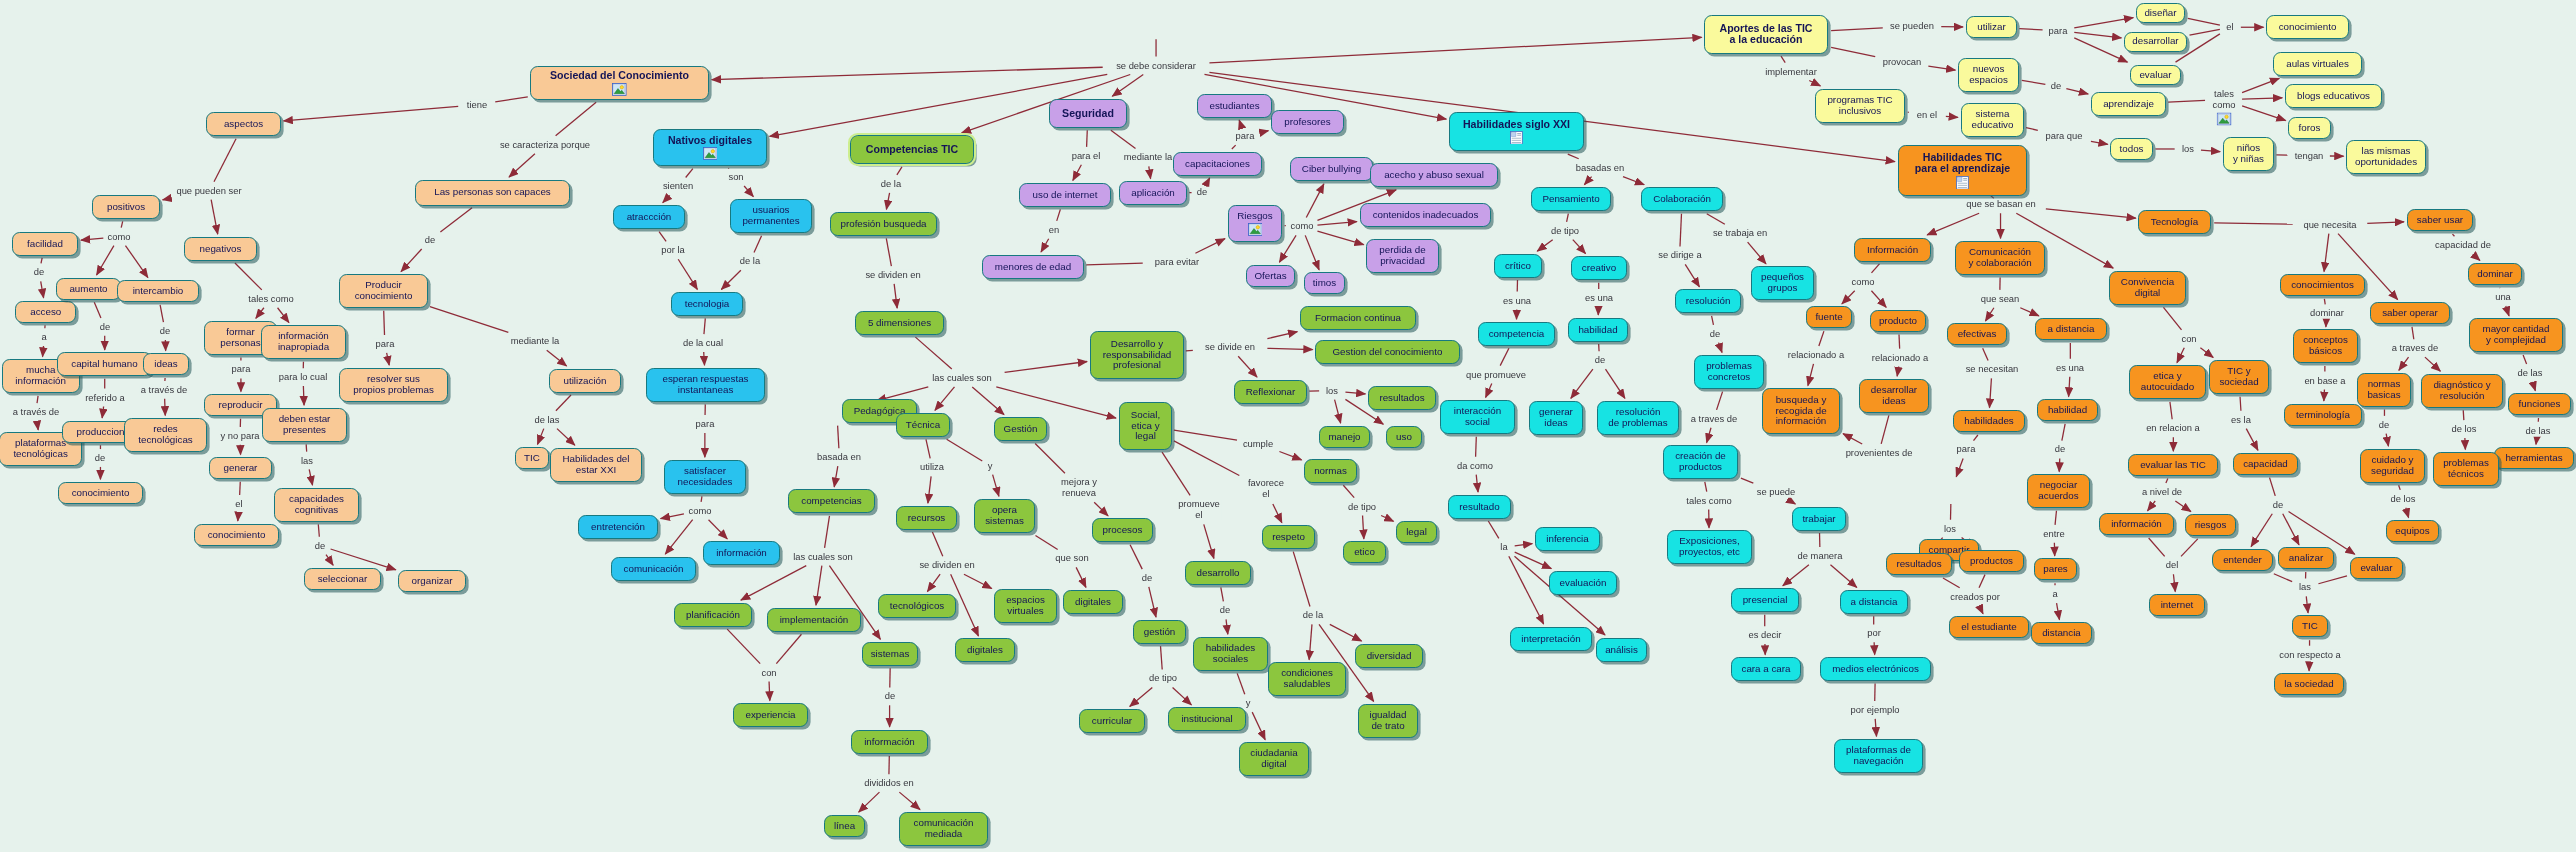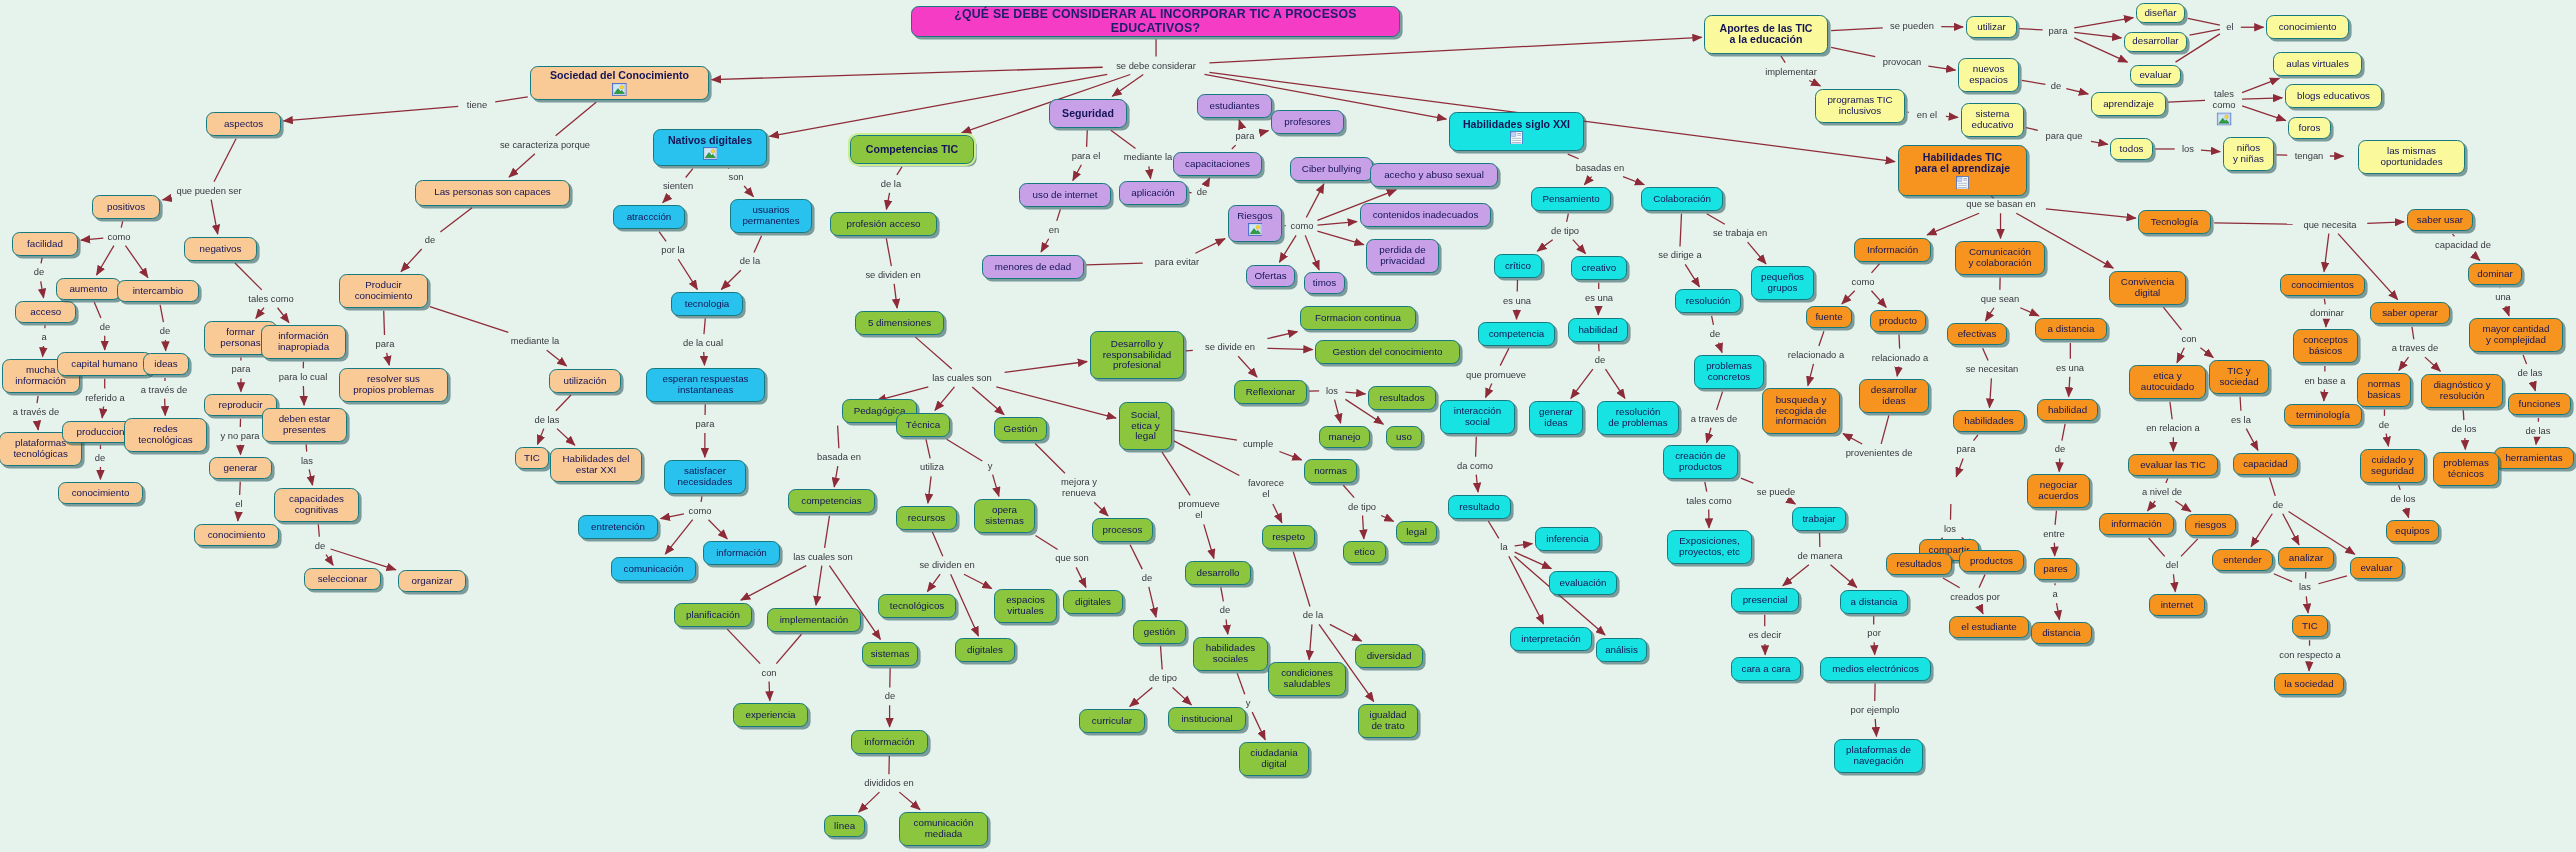--- a/index.html
+++ b/index.html
@@ -345,21 +345,20 @@
       <line x1="2833.3414634146343" y1="384" x2="2835.4634146341464" y2="398.5" stroke="#8e2b38" stroke-width="1.5"></line>
       <line x1="2829.285714285714" y1="419.5" x2="2817.8979591836733" y2="435" stroke="#8e2b38" stroke-width="1.5" marker-end="url(#arw)"></line>
       <line x1="2848.55" y1="419.5" x2="2866.7" y2="436" stroke="#8e2b38" stroke-width="1.5" marker-end="url(#arw)"></line>
       <line x1="2801" y1="481" x2="2801" y2="488.5" stroke="#8e2b38" stroke-width="1.5"></line>
       <line x1="2802.96875" y1="509.5" x2="2805.6875" y2="524" stroke="#8e2b38" stroke-width="1.5" marker-end="url(#arw)"></line>
       <line x1="2817.6666666666665" y1="570" x2="2819.5" y2="575.5" stroke="#8e2b38" stroke-width="1.5"></line>
       <line x1="2826.0394736842104" y1="596.5" x2="2829.3684210526317" y2="608" stroke="#8e2b38" stroke-width="1.5" marker-end="url(#arw)"></line>
       <line x1="2893.5333333333333" y1="482" x2="2894.3" y2="493.5" stroke="#8e2b38" stroke-width="1.5"></line>
       <line x1="2895.446808510638" y1="514.5" x2="2896.021276595745" y2="528" stroke="#8e2b38" stroke-width="1.5" marker-end="url(#arw)"></line>
     </svg>
-    <div class="node mg bold" style="left: 911px; top: 6px; width: 489px; height: 31px;"><span>¿QUÉ SE DEBE CONSIDERAR AL INCORPORAR TIC A PROCESOS EDUCATIVOS?</span></div>
     <div class="lbl" style="left: 1156px; top: 66px;">se debe considerar</div>
     <div class="node pe bold" style="left: 530px; top: 66px; width: 179px; height: 34px;"><span>Sociedad del Conocimiento</span><span class="icon"><svg width="14.5" height="12.8" viewBox="0 0 17 15">
           <rect x="0.5" y="0.5" width="16" height="14" fill="#f4f8ff" stroke="#3a62c8"></rect>
           <rect x="2" y="2" width="13" height="11" fill="#cde6f8" stroke="#9ab4c8" stroke-width="0.5"></rect>
           <circle cx="11.5" cy="5" r="2" fill="#ffd92b" stroke="#d8a400" stroke-width="0.6"></circle>
           <path d="M2.5 12.5 L7 6.5 L10 10 L11.5 8.5 L14.5 12.5 Z" fill="#2f9e3f" stroke="#1c6e2a" stroke-width="0.5"></path>
         </svg></span></div>
     <div class="lbl" style="left: 477px; top: 105px;">tiene</div>
     <div class="node pe" style="left: 206px; top: 112px; width: 75px; height: 24px;"><span>aspectos</span></div>
     <div class="lbl" style="left: 545px; top: 145px;">se caracteriza porque</div>
@@ -441,21 +440,21 @@
 instantaneas</span></div>
     <div class="lbl" style="left: 705px; top: 424px;">para</div>
     <div class="node bl" style="left: 664px; top: 460px; width: 82px; height: 34px;"><span>satisfacer
 necesidades</span></div>
     <div class="lbl" style="left: 700px; top: 511px;">como</div>
     <div class="node bl" style="left: 578px; top: 515px; width: 80px; height: 24px;"><span>entretención</span></div>
     <div class="node bl" style="left: 611px; top: 557px; width: 85px; height: 24px;"><span>comunicación</span></div>
     <div class="node bl" style="left: 703px; top: 541px; width: 77px; height: 24px;"><span>información</span></div>
     <div class="node gr glow bold" style="left: 850px; top: 135px; width: 124px; height: 29px;"><span>Competencias TIC</span></div>
     <div class="lbl" style="left: 891px; top: 184px;">de la</div>
-    <div class="node gr" style="left: 830px; top: 212px; width: 107px; height: 24px;"><span>profesión acceso</span></div>
+    <div class="node gr" style="left: 830px; top: 212px; width: 107px; height: 24px;"><span>profesión busqueda</span></div>
     <div class="lbl" style="left: 893px; top: 275px;">se dividen en</div>
     <div class="node gr" style="left: 855px; top: 311px; width: 89px; height: 24px;"><span>5 dimensiones</span></div>
     <div class="lbl" style="left: 962px; top: 378px;">las cuales son</div>
     <div class="node gr" style="left: 799px; top: 399px; width: 75px; height: 24px; margin-left: 43px;"><span>Pedagógica</span></div>
     <div class="node gr" style="left: 896px; top: 413px; width: 54px; height: 24px;"><span>Técnica</span></div>
     <div class="node gr" style="left: 994px; top: 417px; width: 53px; height: 24px;"><span>Gestión</span></div>
     <div class="node gr" style="left: 1119px; top: 402px; width: 53px; height: 48px;"><span>Social,
 etica y
 legal</span></div>
     <div class="node gr" style="left: 1090px; top: 331px; width: 94px; height: 48px;"><span>Desarrollo y
@@ -644,21 +643,21 @@
 inclusivos</span></div>
     <div class="lbl" style="left: 1927px; top: 115px;">en el</div>
     <div class="node ye" style="left: 1961px; top: 103px; width: 63px; height: 34px;"><span>sistema
 educativo</span></div>
     <div class="lbl" style="left: 2064px; top: 136px;">para que</div>
     <div class="node ye" style="left: 2110px; top: 138px; width: 43px; height: 22px;"><span>todos</span></div>
     <div class="lbl" style="left: 2188px; top: 149px;">los</div>
     <div class="node ye" style="left: 2223px; top: 137px; width: 51px; height: 34px;"><span>niños
 y niñas</span></div>
     <div class="lbl" style="left: 2309px; top: 156px;">tengan</div>
-    <div class="node ye" style="left: 2346px; top: 140px; width: 107px; height: 34px; margin-left: 12px;"><span>las mismas
+    <div class="node ye" style="left: 2346px; top: 140px; width: 80px; height: 34px;"><span>las mismas
 oportunidades</span></div>
     <div class="node or bold" style="left: 1898px; top: 145px; width: 129px; height: 51px;"><span>Habilidades TIC
 para el aprendizaje</span><span class="icon"><svg width="12.8" height="13.6" viewBox="0 0 15 16">
           <rect x="0.5" y="0.5" width="14" height="15" fill="#ffffff" stroke="#4a6fc0"></rect>
           <rect x="2" y="2" width="5" height="4.5" fill="#bcd2ee" stroke="#7a95c8" stroke-width="0.5"></rect>
           <line x1="8.5" y1="3" x2="13" y2="3" stroke="#8aa0b8" stroke-width="1"></line>
           <line x1="8.5" y1="5" x2="13" y2="5" stroke="#8aa0b8" stroke-width="1"></line>
           <line x1="2" y1="8.5" x2="13" y2="8.5" stroke="#9ab0c4" stroke-width="1"></line>
           <line x1="2" y1="11" x2="13" y2="11" stroke="#9ab0c4" stroke-width="1"></line>
           <line x1="2" y1="13.5" x2="13" y2="13.5" stroke="#9ab0c4" stroke-width="1"></line>

